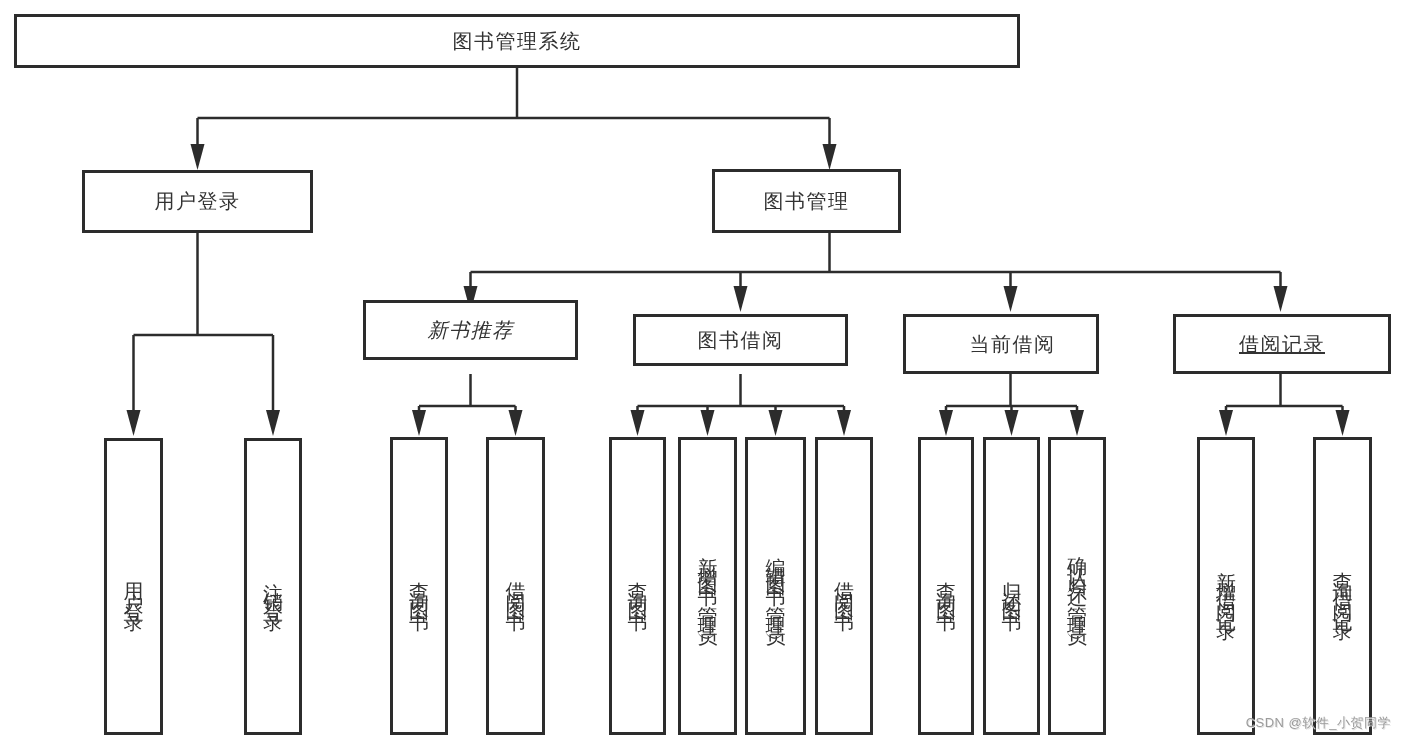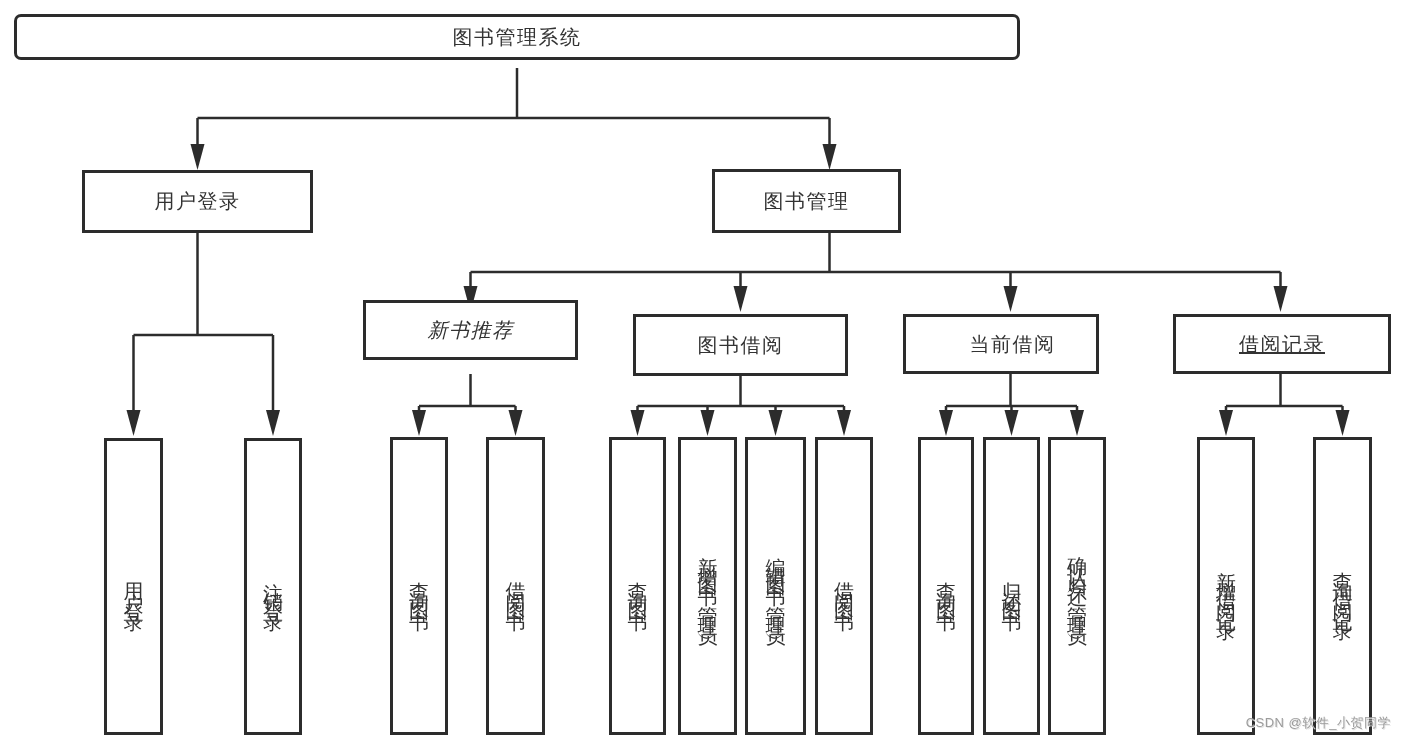--- a/index.html
+++ b/index.html
@@ -106,35 +106,35 @@
       <polygon points="768.5,410 782.5,410 775.5,436"></polygon>
       <polygon points="837,410 851,410 844,436"></polygon>
       <polygon points="939,410 953,410 946,436"></polygon>
       <polygon points="1004.5,410 1018.5,410 1011.5,436"></polygon>
       <polygon points="1070,410 1084,410 1077,436"></polygon>
       <polygon points="1219,410 1233,410 1226,436"></polygon>
       <polygon points="1335.5,410 1349.5,410 1342.5,436"></polygon>
     </g>
   </svg>
 
-  <div class="box" style="left:14px; top:14px; width:1006px; height:46px;border-radius:7px;">
+  <div class="box" style="left:14px; top:14px; width:1006px; height:54px;">
     <span class="lbl">图书管理系统</span>
   </div>
 
   <div class="box" style="left:82px; top:170px; width:231px; height:63px;">
     <span class="lbl">用户登录</span>
   </div>
   <div class="box" style="left:712px; top:169px; width:189px; height:64px;">
     <span class="lbl">图书管理</span>
   </div>
 
   <div class="box" style="left:363px; top:300px; width:215px; height:60px;font-style:italic;">
     <span class="lbl">新书推荐</span>
   </div>
-  <div class="box" style="left:633px; top:314px; width:215px; height:62px;text-align:center;">
+  <div class="box" style="left:633px; top:314px; width:215px; height:52px;text-align:center;">
     <span class="lbl">图书借阅</span>
   </div>
   <div class="box" style="left:903px; top:314px; width:196px; height:60px;padding-left:23px;">
     <span class="lbl">当前借阅</span>
   </div>
   <div class="box" style="left:1173px; top:314px; width:218px; height:60px;text-decoration:underline;">
     <span class="lbl">借阅记录</span>
   </div>
 
   <div class="box" style="left:104px; top:438px; width:59px; height:297px;">

